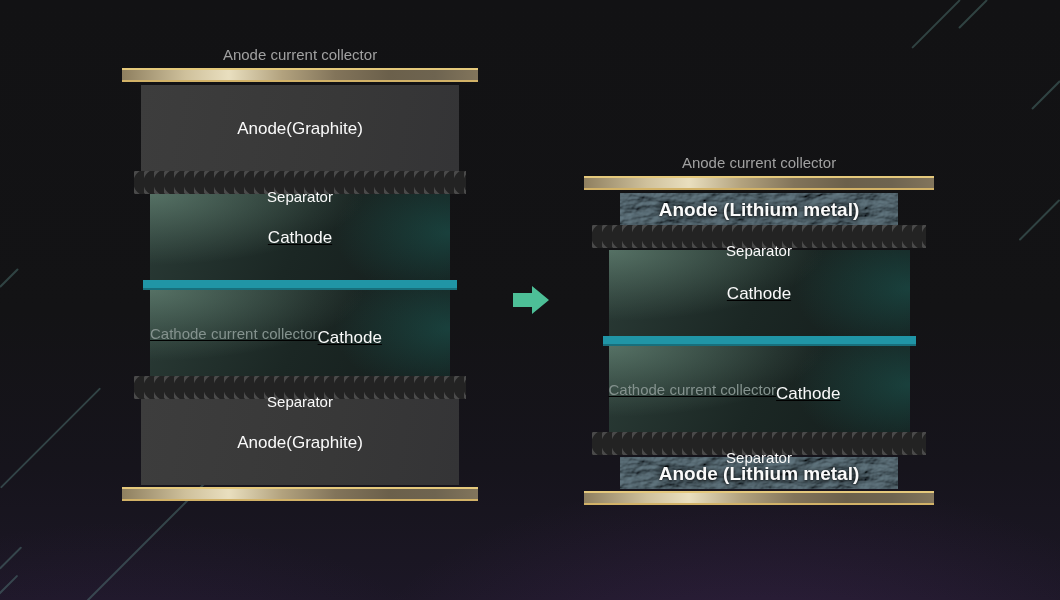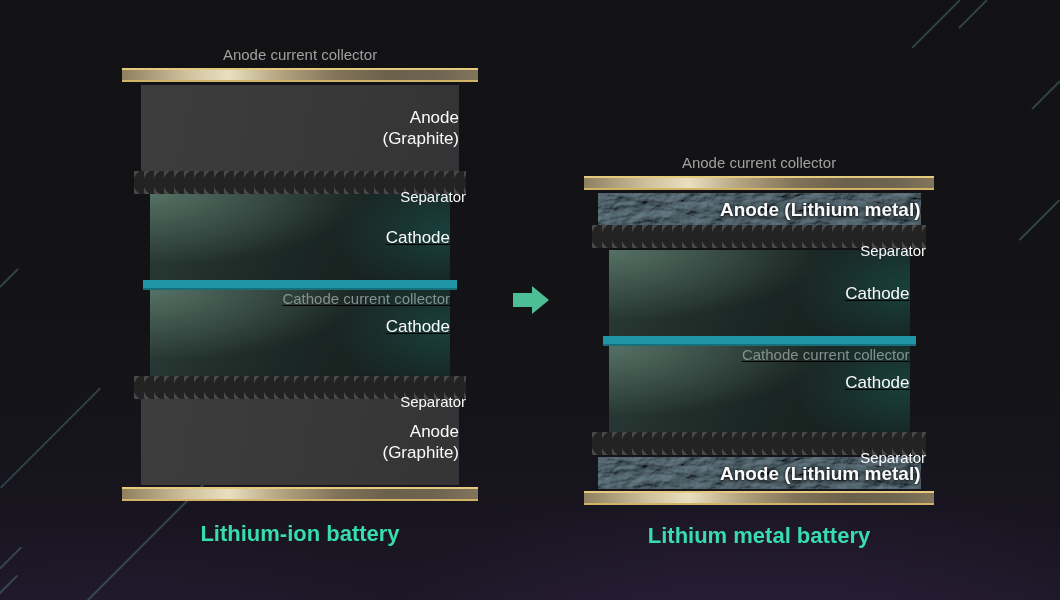--- a/index.html
+++ b/index.html
@@ -11,22 +11,22 @@
       radial-gradient(520px 260px at 12% 115%, rgba(96,52,130,0.16), rgba(96,52,130,0) 65%),
       linear-gradient(180deg,#121214 0%,#131315 52%,#16141c 78%,#1c1726 100%);
   }
   .battery{position:absolute;display:flex;flex-direction:column;align-items:center;}
   #battery-left{left:122px;top:46px;width:356px;}
   #battery-right{left:584px;top:154px;width:350px;}
 
   .cc-label{height:22px;line-height:18px;font-size:15px;color:#a1a1a1;text-align:left;}
   .cathode-cc-label{font-size:15px;color:#84928e;text-align:center;margin-top:0;}
 
-  .layer{position:relative;box-sizing:border-box;display:flex;flex-direction:column;
-         align-items:flex-end;justify-content:center;flex:none;}
+  .layer{position:relative;box-sizing:border-box;display:flex;flex-direction:row;
+         align-items:center;justify-content:center;flex:none;}
   .layer-text{position:relative;z-index:2;color:#fafafa;font-size:17px;line-height:21px;text-align:center;}
 
   .gold{height:14px;border-top:2px solid #e5c97c;border-bottom:2px solid #d2b267;
     background:linear-gradient(90deg,#8e7f5f 0%,#cfc19c 18%,#e9dfbf 30%,#b2a27e 45%,
       #82745a 60%,#6b604b 75%,#6e6450 88%,#82755c 100%);}
   #battery-left .gold{width:356px;}
   #battery-right .gold{width:350px;}
 
   .anode-graphite{background:linear-gradient(100deg,#3d3d3d 0%,#383838 60%,#343436 100%);}
   #battery-left .anode-graphite{width:318px;height:86px;}
@@ -44,21 +44,21 @@
       linear-gradient(115deg,#2a3b36 0%,#1b2724 50%,#141d1c 100%); text-decoration: underline;}
   #battery-left .cathode{width:300px;height:86px;}
   #battery-right .cathode{width:301px;height:86px;}
 
   .teal-bar{height:10px;background:var(--collector-teal,#2095a6);
     box-shadow:inset 0 -2px 0 rgba(0,0,0,0.25);}
   #battery-left .teal-bar{width:314px;}
   #battery-right .teal-bar{width:313px;}
 
   .anode-metal{background:#3e5560;overflow:hidden;}
-  #battery-right .anode-metal{width:323px;height:32px;}
+  #battery-right .anode-metal{width:278px;height:32px;}
   .anode-metal .fill{position:absolute;inset:0;width:100%;height:100%;opacity:0.95;}
   .anode-metal::after{content:"";position:absolute;inset:0;background:rgba(16,30,40,0.30);z-index:1;}
   .anode-metal .layer-text{font-size:19px;font-weight:700;
     text-shadow:0 1px 3px rgba(0,0,0,0.85),0 0 6px rgba(0,0,0,0.5);}
 
   .battery-title{margin-top:20px;font-size:22px;font-weight:700;color:var(--title,#38dcae);text-align:center;}
 
   .mt2{margin-top:2px;}.mt3{margin-top:3px;}
   .cathode .inner-name{margin-top:9px;}
 
@@ -120,21 +120,20 @@
     <svg class="fill" aria-hidden="true">
         <rect width="100%" height="100%" fill="url(#sepArcs)"></rect>
       </svg>
     <span class="layer-text">Separator</span>
   </div>
   <div class="layer anode-graphite">
     <span class="layer-text">Anode</span>
     <span class="layer-text">(Graphite)</span>
   </div>
   <div class="layer gold mt2"></div>
-  <div class="battery-title">Lithium-ion battery</div>
 </div>
 
 <svg id="arrow" viewBox="0 0 36 28">
   <polygon points="0,7 19,7 19,0 36,14 19,28 19,21 0,21" fill="#4dbf97"></polygon>
 </svg>
 
 <div class="battery" id="battery-right">
   <div class="cc-label">Anode current collector</div>
   <div class="layer gold"></div>
   <div class="layer anode-metal mt3">
@@ -163,14 +162,13 @@
       </svg>
     <span class="layer-text">Separator</span>
   </div>
   <div class="layer anode-metal mt2">
     <svg class="fill" aria-hidden="true">
         <rect width="100%" height="100%" fill="#4a626d" filter="url(#crinkle)"></rect>
       </svg>
     <span class="layer-text">Anode (Lithium metal)</span>
   </div>
   <div class="layer gold mt2"></div>
-  <div class="battery-title" style="margin-top:18px;">Lithium metal battery</div>
 </div>
 
 </body></html>

